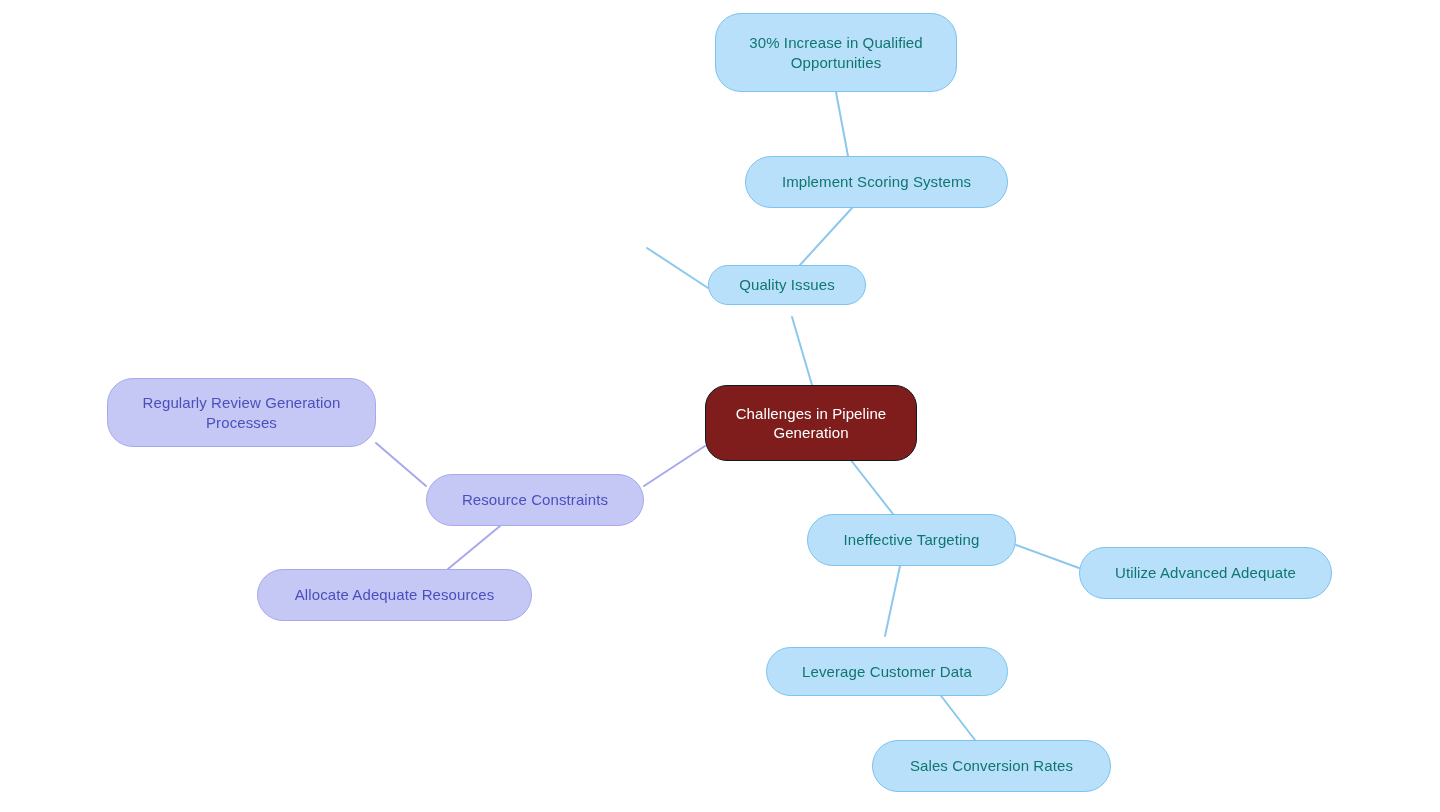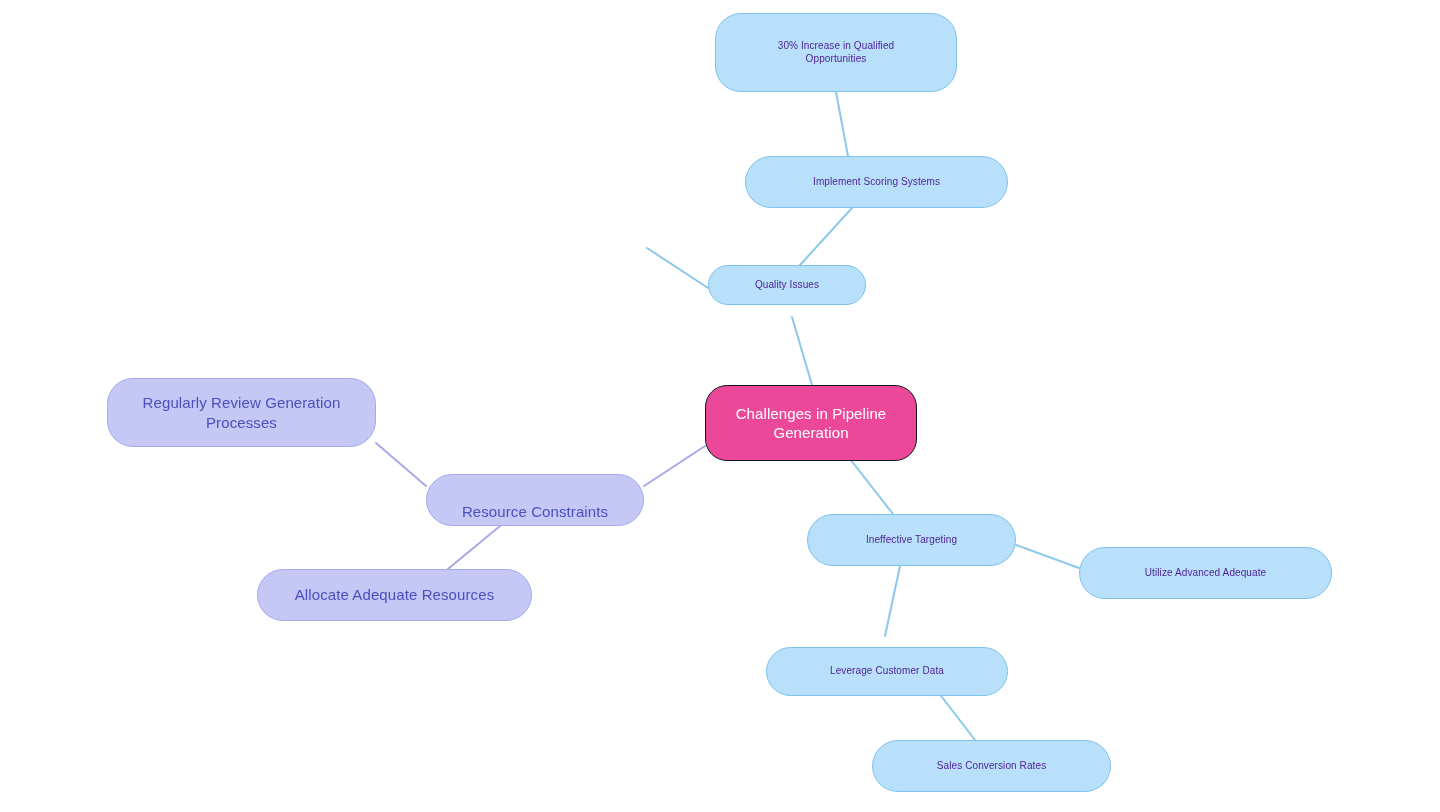--- a/index.html
+++ b/index.html
@@ -37,31 +37,31 @@
     justify-content: center;
     text-align: center;
     border-radius: 26px;
     border-style: solid;
     border-width: 1.5px;
     line-height: 1.28;
     padding: 4px 10px;
     letter-spacing: 0.1px;
   }
   .node-root {
-    background: #ec4899;
+    background: #7f1d1d;
     border-color: #101820;
     color: #ffffff;
     border-radius: 22px;
     font-size: 15px;
   }
   .node-blue {
     background: #b9e0fb;
     border-color: #7cc3ee;
-    color: #4c1d95;
-    font-size: 10px;
+    color: #0f766e;
+    font-size: 15px;
   }
   .node-blue-alt {
     background: #aadcfb;
     border-color: #63b8e8;
     color: #3a93d6;
     font-size: 15.5px;
   }
   .node-purple {
     background: #c5c7f5;
     border-color: #a6a9ec;
@@ -97,21 +97,21 @@
     <div class="node node-blue" style="left: 708px; top: 265px; width: 158px; height: 40px;">
       <span class="node-label">Quality Issues</span>
     </div>
     <div class="node node-blue" style="left: 745px; top: 156px; width: 263px; height: 52px; align-items: center;">
       <span class="node-label">Implement Scoring Systems</span>
     </div>
     <div class="node node-blue" style="left: 715px; top: 13px; width: 242px; height: 79px;">
       <span class="node-label">30% Increase in Qualified
 Opportunities</span>
     </div>
-    <div class="node node-purple" style="left: 426px; top: 474px; width: 218px; height: 52px; align-items: flex-end;">
+    <div class="node node-purple" style="left: 426px; top: 474px; width: 218px; height: 52px;">
       <span class="node-label">Resource Constraints</span>
     </div>
     <div class="node node-purple" style="left: 107px; top: 378px; width: 269px; height: 69px;">
       <span class="node-label">Regularly Review Generation
 Processes</span>
     </div>
     <div class="node node-purple" style="left: 257px; top: 569px; width: 275px; height: 52px;">
       <span class="node-label">Allocate Adequate Resources</span>
     </div>
     <div class="node node-blue" style="left: 807px; top: 514px; width: 209px; height: 52px;">

